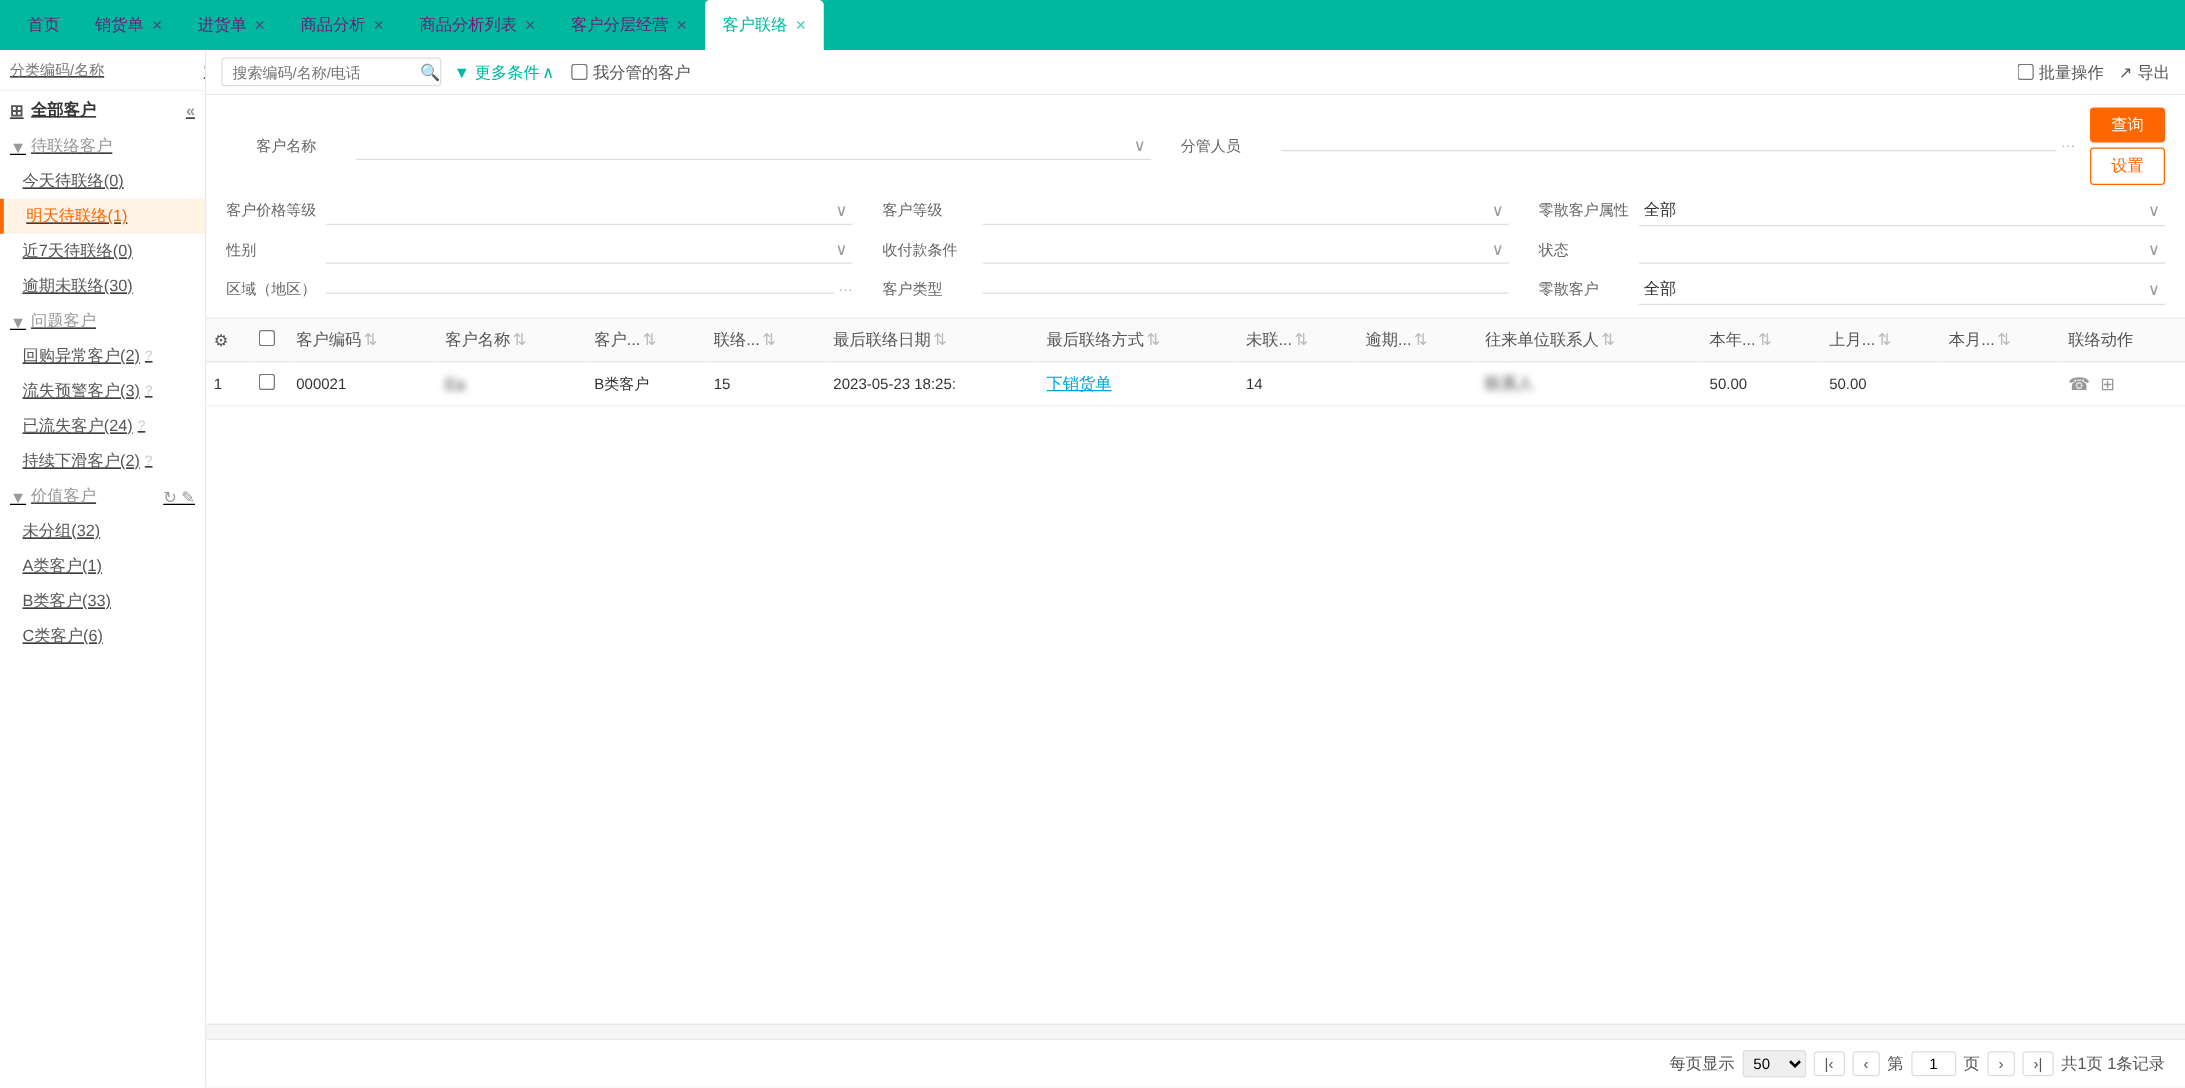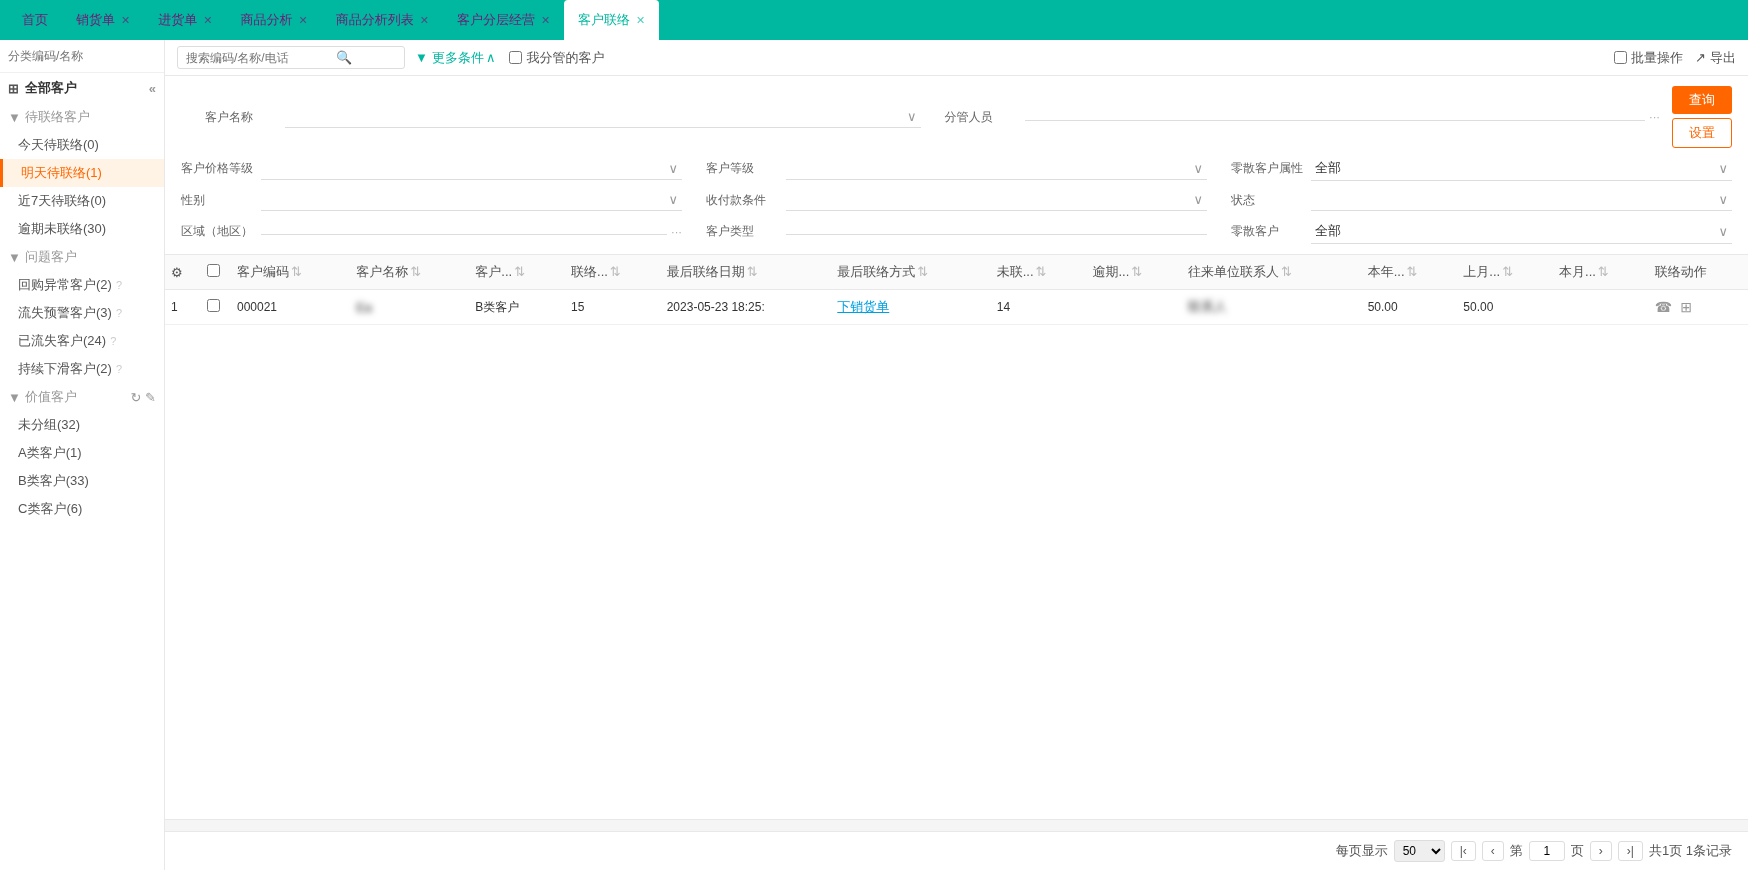--- a/index.html
+++ b/index.html
@@ -8,21 +8,21 @@
     
     .top-nav { background: #00b8a0; display: flex; align-items: center; height: 40px; padding: 0 8px; flex-shrink: 0; }
     .top-nav .nav-item { color: #701a75; padding: 0 14px; height: 40px; display: flex; align-items: center; cursor: pointer; font-size: 13px; white-space: nowrap; }
     .top-nav .nav-item.active { background: #fff; color: #00b8a0; border-radius: 4px 4px 0 0; }
     .top-nav .nav-item .close-x { margin-left: 6px; font-size: 11px; opacity: 0.7; }
 
     
     .main-layout { display: flex; flex: 1; overflow: hidden; }
 
     
-    .sidebar { width: 165px; background: #fff; border-right: 1px solid #e8e8e8; display: flex; flex-direction: column; flex-shrink: 0; overflow-y: auto; }
+    .sidebar { width: 165px; background: #fff; border-right: 1px solid #e8e8e8; display: flex; flex-direction: column; flex-shrink: 0; overflow-y: auto; text-decoration: underline; }
     .sidebar-search { display: flex; align-items: center; padding: 8px; border-bottom: 1px solid #f0f0f0; }
     .sidebar-search input { flex: 1; border: none; outline: none; font-size: 12px; color: #666; background: transparent; }
     .sidebar-search .search-icon { color: #999; font-size: 14px; cursor: pointer; }
 
     .sidebar-section-title { display: flex; align-items: center; padding: 6px 8px; font-weight: bold; color: #333; font-size: 13px; cursor: pointer; }
     .sidebar-section-title .grid-icon { margin-right: 6px; color: #555; }
     .sidebar-section-title .collapse-icon { margin-left: auto; color: #999; }
 
     .sidebar-group-title { padding: 5px 8px; color: #999; font-size: 12px; display: flex; align-items: center; cursor: pointer; }
     .sidebar-group-title .arrow { margin-right: 4px; }
@@ -32,21 +32,21 @@
     .sidebar-item .help-icon { margin-left: 4px; color: #ccc; font-size: 11px; }
 
     .sidebar-sub-section { padding: 5px 8px; color: #999; font-size: 12px; display: flex; align-items: center; }
     .sidebar-sub-section .icons { margin-left: auto; }
 
     
     .content-area { flex: 1; display: flex; flex-direction: column; overflow: hidden; }
 
     
     .toolbar { background: #fff; padding: 6px 12px; display: flex; align-items: center; border-bottom: 1px solid #e8e8e8; flex-shrink: 0; }
-    .toolbar-search { display: flex; align-items: flex-end; border: 1px solid #ddd; border-radius: 3px; padding: 3px 8px; width: 228px; }
+    .toolbar-search { display: flex; align-items: flex-end; border: 1px solid #ddd; border-radius: 3px; padding: 3px 8px; width: 176px; }
     .toolbar-search input { border: none; outline: none; font-size: 12px; width: 150px; color: #999; }
     .toolbar-search .search-icon { color: #ff6600; font-size: 13px; cursor: pointer; }
     .filter-btn { display: flex; align-items: center; margin-left: 10px; color: #00b8a0; cursor: pointer; font-size: 12px; }
     .filter-btn .icon { margin-right: 4px; }
     .checkbox-label { display: flex; align-items: center; margin-left: 14px; font-size: 12px; color: #555; cursor: pointer; }
     .checkbox-label input { margin-right: 4px; }
     .toolbar-right { margin-left: auto; display: flex; align-items: center; gap: 12px; }
     .batch-btn, .export-btn { display: flex; align-items: center; color: #555; font-size: 12px; cursor: pointer; }
     .batch-btn input { margin-right: 4px; }
 

